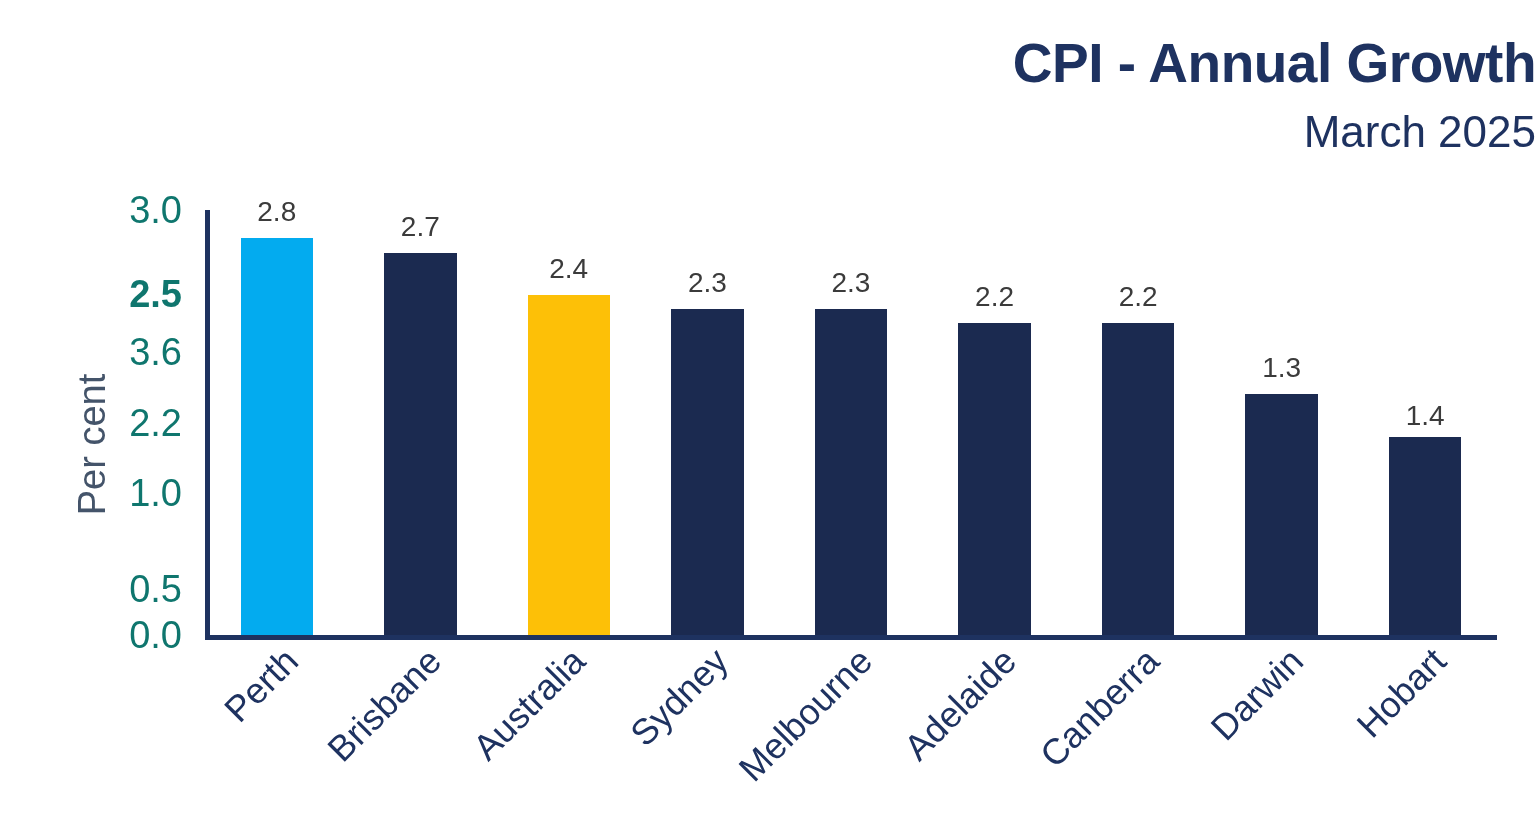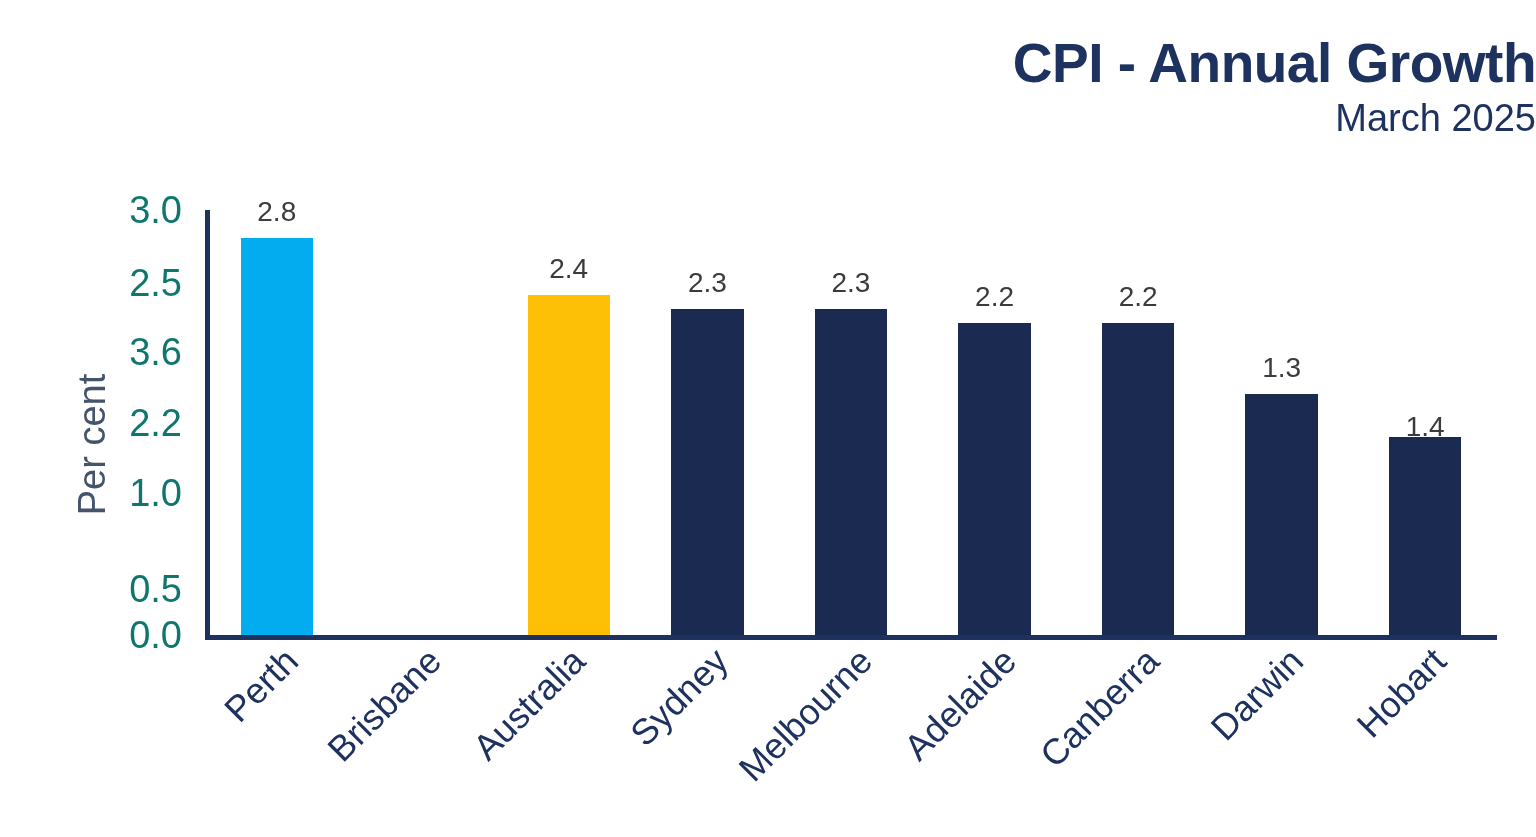--- a/index.html
+++ b/index.html
@@ -30,25 +30,25 @@
 
   .chart-title {
     font-size: 55px;
     font-weight: bold;
     color: #1e3260;
     letter-spacing: -0.5px;
     line-height: 1.08;
   }
 
   .chart-subtitle {
-    font-size: 38px;
+    font-size: 44px;
     font-weight: normal;
     color: #1e3260;
     line-height: 1.25;
-    margin-top: 2px;
+    margin-top: 11px;
   }
 
   
   
   .plot {
     position: absolute;
     left: 205px;
     top: 210px;
     width: 1292px;
     height: 425px;
@@ -158,36 +158,40 @@
 
   <div class="title-block">
     <div class="chart-title">CPI - Annual Growth</div>
     <div class="chart-subtitle">March 2025</div>
   </div>
 
   <div class="axis-title-y">Per cent</div>
 
   <div id="ytick-host">
       <div class="ytick" style="top: 210px;">3.0</div>
-      <div class="ytick" style="top: 283px;">2.5</div>
+      <div class="ytick" style="top: 294px; font-weight: bold;">2.5</div>
       <div class="ytick" style="top: 351.667px;">3.6</div>
       <div class="ytick" style="top: 422.5px;">2.2</div>
       <div class="ytick" style="top: 493.333px;">1.0</div>
       <div class="ytick" style="top: 589px;">0.5</div>
       <div class="ytick" style="top: 635px;">0.0</div>
     </div>
 
   <div class="plot">
     <div class="axis-y-line"></div>
     <div class="axis-x-line"></div>
     <div class="bars" id="bars-host">
         <div class="bar-slot" style="left: 35.53px; width: 72.4956px;">
           <div class="bar" style="height: 396.667px; background: rgb(3, 171, 239);"></div>
           <div class="bar-label" style="bottom: 408.667px;">2.8</div>
         </div>
+        <div class="bar-slot" style="left: 179.086px; width: 72.4956px;">
+          <div class="bar" style="height: 382.5px; background: rgb(27, 42, 80);"></div>
+          <div class="bar-label" style="bottom: 394.5px;">2.7</div>
+        </div>
         <div class="bar-slot" style="left: 322.641px; width: 82px;">
           <div class="bar" style="height: 340px; background: rgb(253, 192, 7);"></div>
           <div class="bar-label" style="bottom: 352px;">2.4</div>
         </div>
         <div class="bar-slot" style="left: 466.197px; width: 72.4956px;">
           <div class="bar" style="height: 325.833px; background: rgb(27, 42, 80);"></div>
           <div class="bar-label" style="bottom: 337.833px;">2.3</div>
         </div>
         <div class="bar-slot" style="left: 609.752px; width: 72.4956px;">
           <div class="bar" style="height: 325.833px; background: rgb(27, 42, 80);"></div>
@@ -200,21 +204,21 @@
         <div class="bar-slot" style="left: 896.863px; width: 72.4956px;">
           <div class="bar" style="height: 311.667px; background: rgb(27, 42, 80);"></div>
           <div class="bar-label" style="bottom: 323.667px;">2.2</div>
         </div>
         <div class="bar-slot" style="left: 1040.42px; width: 72.4956px;">
           <div class="bar" style="height: 240.833px; background: rgb(27, 42, 80);"></div>
           <div class="bar-label" style="bottom: 252.833px;">1.3</div>
         </div>
         <div class="bar-slot" style="left: 1183.97px; width: 72.4956px;">
           <div class="bar" style="height: 198.333px; background: rgb(27, 42, 80);"></div>
-          <div class="bar-label" style="bottom: 194px; margin-top: 7px;">1.4</div>
+          <div class="bar-label" style="bottom: 205px; margin-top: 7px;">1.4</div>
         </div>
       </div>
   </div>
 
   <div class="xlabels" id="xlabel-host">
       <div class="xlabel" style="left: -328.222px; width: 400px; transform-origin: 400px 0px;">Perth</div>
       <div class="xlabel" style="left: -184.667px; width: 400px; transform-origin: 400px 0px;">Brisbane</div>
       <div class="xlabel" style="left: -41.1111px; width: 400px; transform-origin: 400px 0px;">Australia</div>
       <div class="xlabel" style="left: 102.444px; width: 400px; transform-origin: 400px 0px;">Sydney</div>
       <div class="xlabel" style="left: 246px; width: 400px; transform-origin: 400px 0px;">Melbourne</div>

